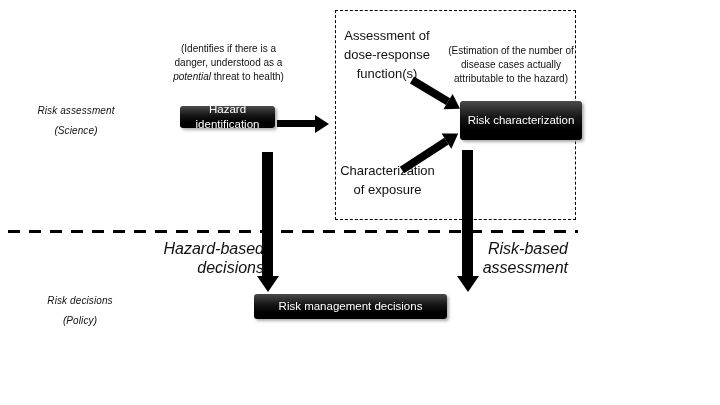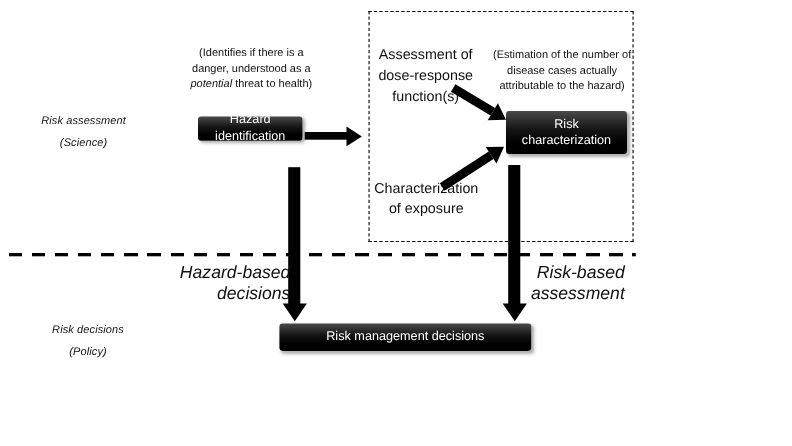--- a/index.html
+++ b/index.html
@@ -27,40 +27,40 @@
   
   .note{
     position:absolute;font-size:10px;line-height:14px;text-align:center;color:#111;
   }
   .note.hazard{left:164px;top:42px;width:129px;}
   .note.estimation{left:442px;top:44px;width:138px;}
   
   .step-label{
     position:absolute;font-size:13px;line-height:19px;text-align:center;color:#111;
   }
-  .step-label.dose{left:337px;top:26px;width:100px;margin-top:14px;}
+  .step-label.dose{left:337px;top:26px;width:100px;}
   .step-label.exposure{left:334px;top:161px;width:107px;}
   
   .decision-label{
     position:absolute;font-style:italic;font-size:16px;line-height:19px;
     text-align:right;color:#111;
   }
   .decision-label.hazard{left:160px;top:239px;width:104px;}
   .decision-label.risk{left:466px;top:239px;width:102px;}
   
   .nbox{
     position:absolute;display:flex;align-items:center;justify-content:center;
     background:linear-gradient(180deg,#4a4a4a 0%,#161616 42%,#000 75%);
     color:#fff;text-align:center;font-size:11.5px;line-height:15px;
     border-radius:3px;box-shadow:2px 2px 3px rgba(130,130,130,.65);
     padding:2px 4px;box-sizing:border-box;
   }
   .nbox.hazard-id{left:180px;top:106px;width:95px;height:22px;}
-  .nbox.risk-char{left:460px;top:101px;width:110px;height:39px;}
-  .nbox.rmd{left:254px;top:294px;width:229px;height:25px;font-size:11.5px;}
+  .nbox.risk-char{left:460px;top:101px;width:122px;height:39px;}
+  .nbox.rmd{left:254px;top:294px;width:193px;height:25px;font-size:11.5px;}
   
   .shaft-h{position:absolute;background:#000;}
   .head-right{
     position:absolute;width:0;height:0;
     border-top:9px solid transparent;border-bottom:9px solid transparent;
     border-left:14px solid #000;
   }
   .head-down{
     position:absolute;width:0;height:0;
     border-left:11px solid transparent;border-right:11px solid transparent;

